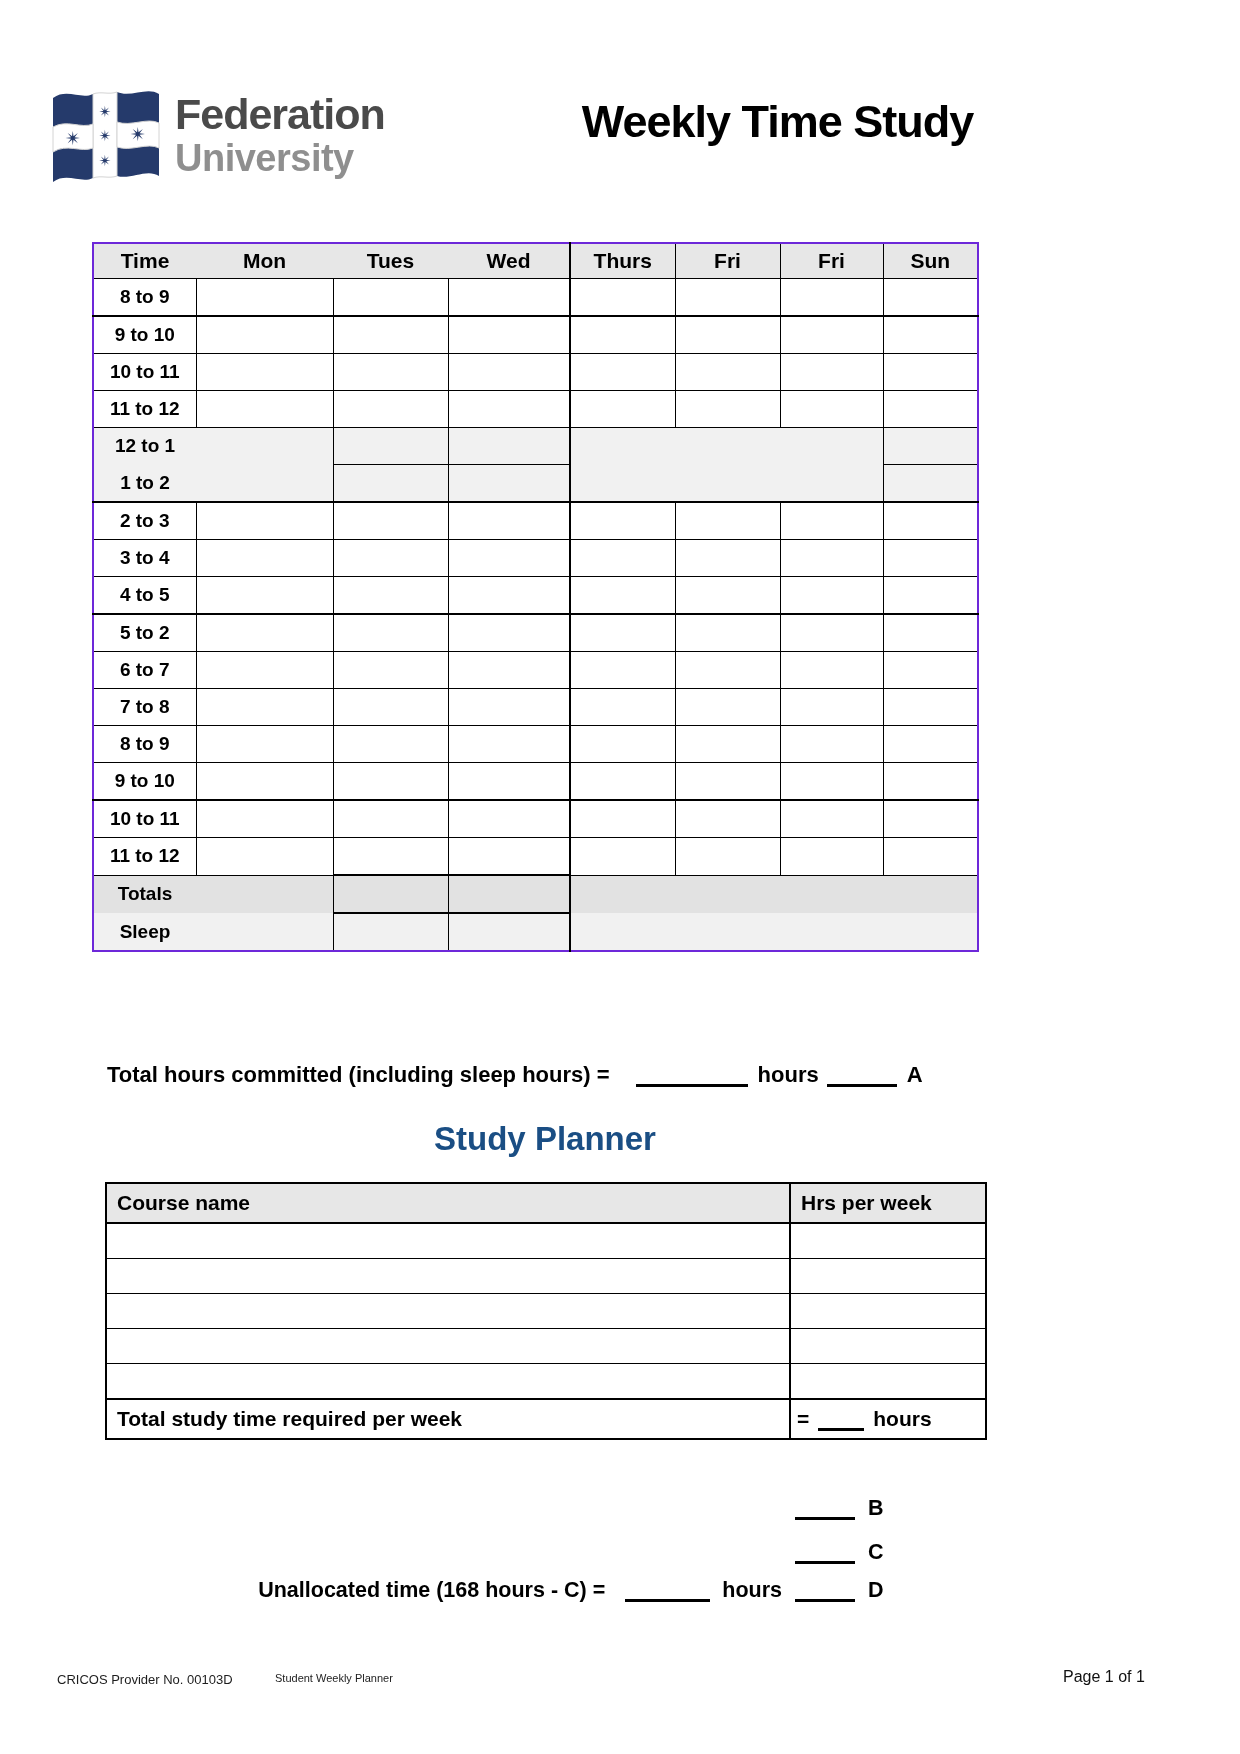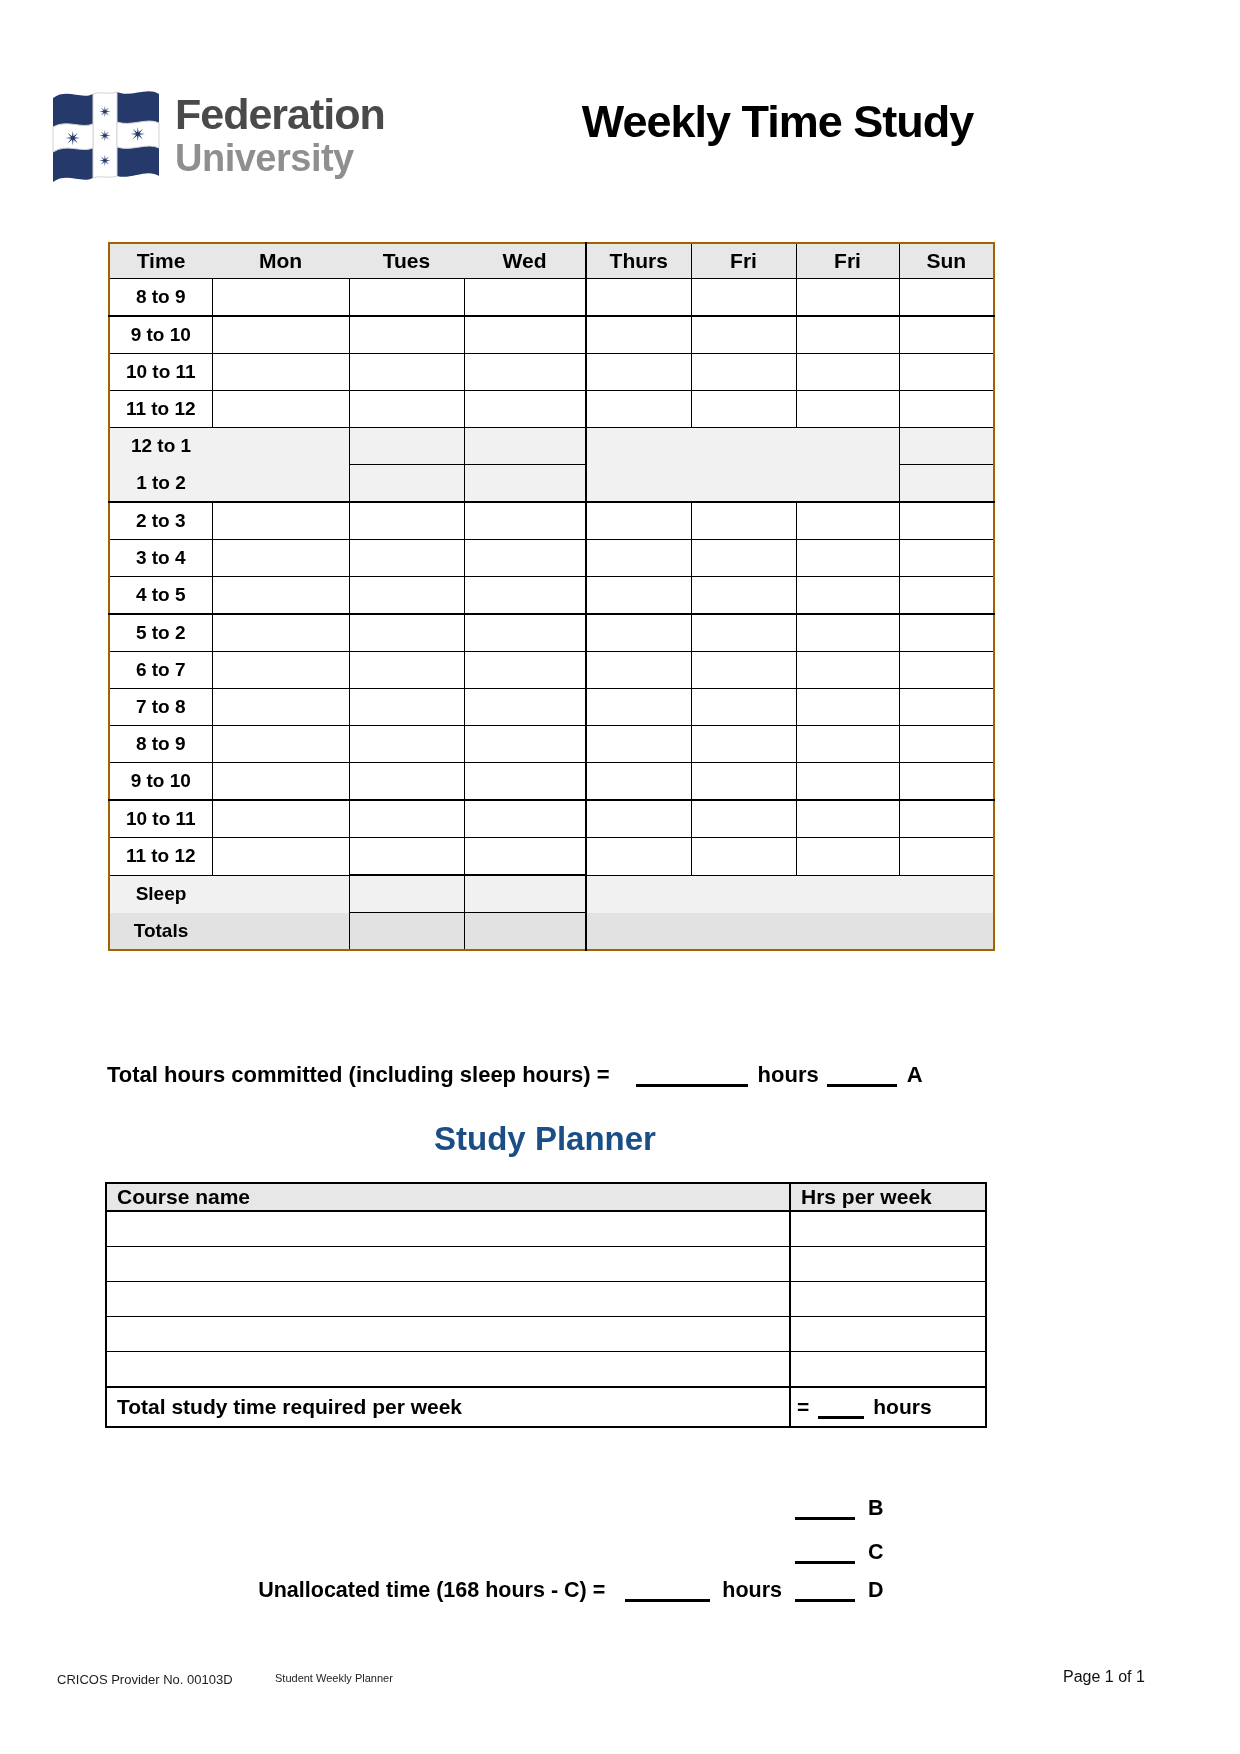--- a/index.html
+++ b/index.html
@@ -18,22 +18,22 @@
   .logo-text{margin-left:13px;line-height:1;}
   .logo-top{font-size:43px;font-weight:bold;color:#4a4a4a;letter-spacing:-1px;}
   .logo-bottom{font-size:38px;font-weight:700;color:#8f8f8f;margin-top:3px;letter-spacing:-0.5px;}
   .star{fill:var(--navy);font-family:"DejaVu Sans",sans-serif;}
 
   
   .title{position:absolute;left:555px;top:96px;width:445px;text-align:center;
          font-size:45px;font-weight:bold;letter-spacing:-1px;}
 
   
-  table.tt{position:absolute;left:108px;top:242px;border-collapse:collapse;
-           border:2px solid #a16207;table-layout:fixed;}
+  table.tt{position:absolute;left:92px;top:242px;border-collapse:collapse;
+           border:2px solid #6d28d9;table-layout:fixed;}
   .tt th{background:var(--hdr);font-size:21px;font-weight:bold;height:34px;
          border:0;border-bottom:1px solid #000;padding:0;}
   .tt th.h4{border-left:2.5px solid #000;margin-left:16px;}
   .tt th.h5,.tt th.h6,.tt th.h7{border-left:1px solid #000;text-align:center;}
   .tt td{border:1px solid #000;height:36px;padding:0;}
   .tt td.c0{font-weight:bold;font-size:19px;text-align:center;}
   .tt td.c4{border-left:2.5px solid #000;}
   .tt tr.shade td{border:0;background:var(--shL);}
   .tt tr.dark td{background:var(--shD);}
   .tt tr.shade td.keep{border:1px solid #000;}
@@ -54,21 +54,21 @@
 
   
   .a-line{position:absolute;left:107px;top:1062px;font-size:22px;font-weight:bold;white-space:nowrap;}
 
   
   .sp-heading{position:absolute;left:105px;top:1120px;width:880px;text-align:center;
               font-size:33px;font-weight:bold;color:var(--accent);}
   table.sp{position:absolute;left:105px;top:1182px;border-collapse:collapse;
            border:2px solid #000;table-layout:fixed;}
   .sp th{background:var(--hdr);font-size:21px;font-weight:bold;text-align:left;
-         padding:1px 10px;border:0;border-bottom:2.5px solid #000;}
+         padding:7px 10px;border:0;border-bottom:2.5px solid #000;}
   .sp th.sp-col1{border-left:2px solid #000;}
   .sp td{border:1px solid #000;height:34px;padding:0 10px;}
   .sp td.sp-col1{border-left:2px solid #000;}
   .sp tr.sp-total td{border-top:2px solid #000;font-weight:bold;font-size:21px;height:38px;}
   .sp tr.sp-total td.sp-col1{padding:0 6px;white-space:nowrap;}
 
   
   .calc-line{position:absolute;left:105px;width:677px;text-align:right;
              font-size:21.5px;font-weight:bold;white-space:nowrap;}
   #calc-c{top:1540px;}
@@ -287,32 +287,32 @@
         <tr class="nightend">
           <td class="c0">11 to 12</td>
           <td class="c1"></td>
           <td class="c2"></td>
           <td class="c3"></td>
           <td class="c4"></td>
           <td class="c5"></td>
           <td class="c6"></td>
           <td class="c7"></td>
         </tr>
+        <tr class="shade dark">
+          <td class="c0">Totals</td>
+          <td class="c1"></td>
+          <td class="c2 keep"></td>
+          <td class="c3 keep"></td>
+          <td class="c4"></td>
+          <td class="c5"></td>
+          <td class="c6"></td>
+          <td class="c7"></td>
+        </tr>
         <tr class="shade sleep">
           <td class="c0">Sleep</td>
-          <td class="c1"></td>
-          <td class="c2 keep"></td>
-          <td class="c3 keep"></td>
-          <td class="c4"></td>
-          <td class="c5"></td>
-          <td class="c6"></td>
-          <td class="c7"></td>
-        </tr>
-        <tr class="shade dark">
-          <td class="c0">Totals</td>
           <td class="c1"></td>
           <td class="c2 keep"></td>
           <td class="c3 keep"></td>
           <td class="c4"></td>
           <td class="c5"></td>
           <td class="c6"></td>
           <td class="c7"></td>
         </tr>
       </tbody>
   </table>

